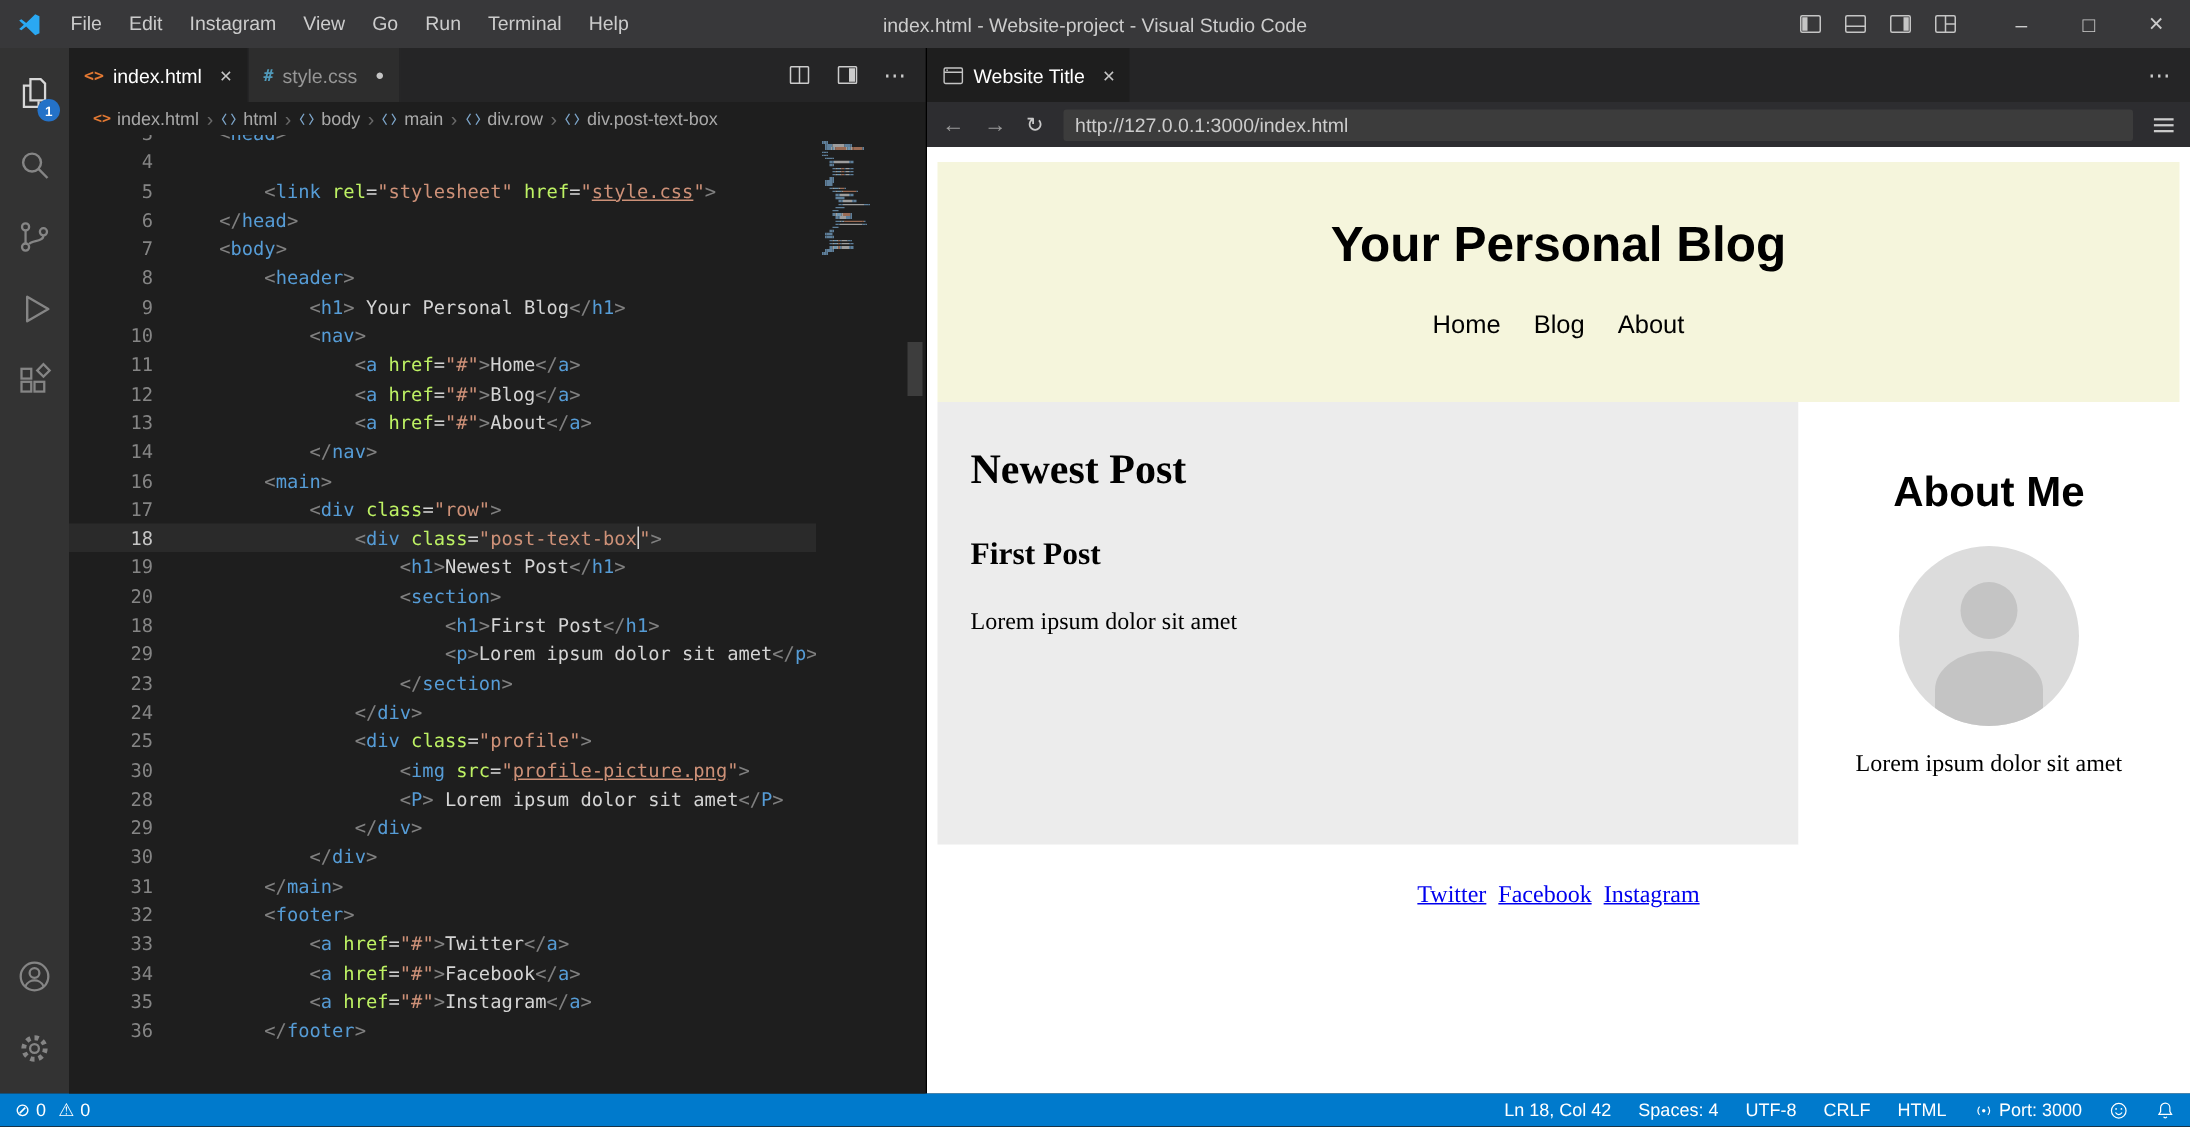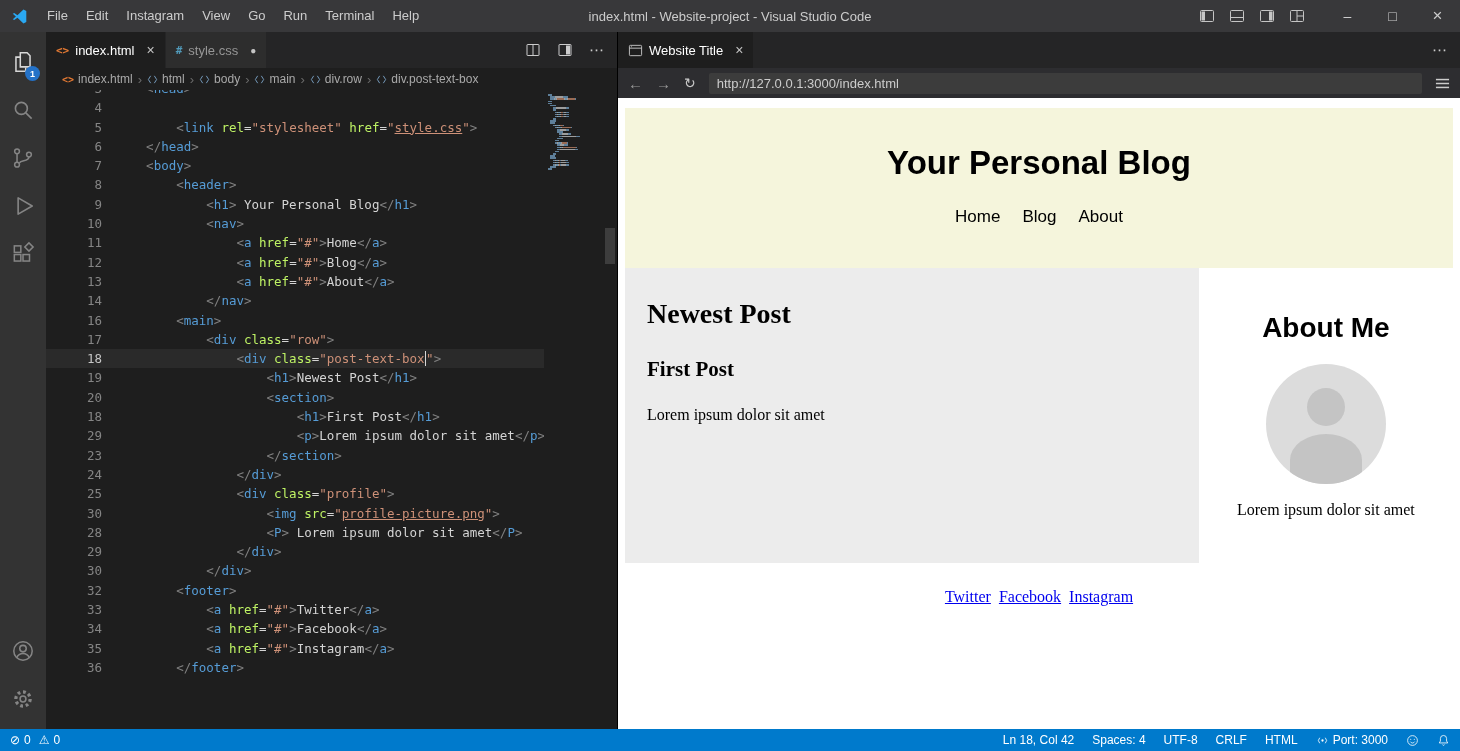--- a/index.html
+++ b/index.html
@@ -370,20 +370,24 @@
               <span class="ln">28</span>
               <span class="lc">                    <span class="tok-p">&lt;</span><span class="tok-t">P</span><span class="tok-p">&gt;</span><span class="tok-x"> Lorem ipsum dolor sit amet</span><span class="tok-p">&lt;/</span><span class="tok-t">P</span><span class="tok-p">&gt;</span></span>
             </div>
             <div class="code-line">
               <span class="ln">29</span>
               <span class="lc">                <span class="tok-p">&lt;/</span><span class="tok-t">div</span><span class="tok-p">&gt;</span></span>
             </div>
             <div class="code-line">
               <span class="ln">30</span>
               <span class="lc">            <span class="tok-p">&lt;/</span><span class="tok-t">div</span><span class="tok-p">&gt;</span></span>
+            </div>
+            <div class="code-line">
+              <span class="ln">31</span>
+              <span class="lc">        <span class="tok-p">&lt;/</span><span class="tok-t">main</span><span class="tok-p">&gt;</span></span>
             </div>
             <div class="code-line">
               <span class="ln">32</span>
               <span class="lc">        <span class="tok-p">&lt;</span><span class="tok-t">footer</span><span class="tok-p">&gt;</span></span>
             </div>
             <div class="code-line">
               <span class="ln">33</span>
               <span class="lc">            <span class="tok-p">&lt;</span><span class="tok-t">a</span><span class="tok-x"> </span><span class="tok-a">href</span><span class="tok-x">=</span><span class="tok-s">"#"</span><span class="tok-p">&gt;</span><span class="tok-x">Twitter</span><span class="tok-p">&lt;/</span><span class="tok-t">a</span><span class="tok-p">&gt;</span></span>
             </div>
             <div class="code-line">

